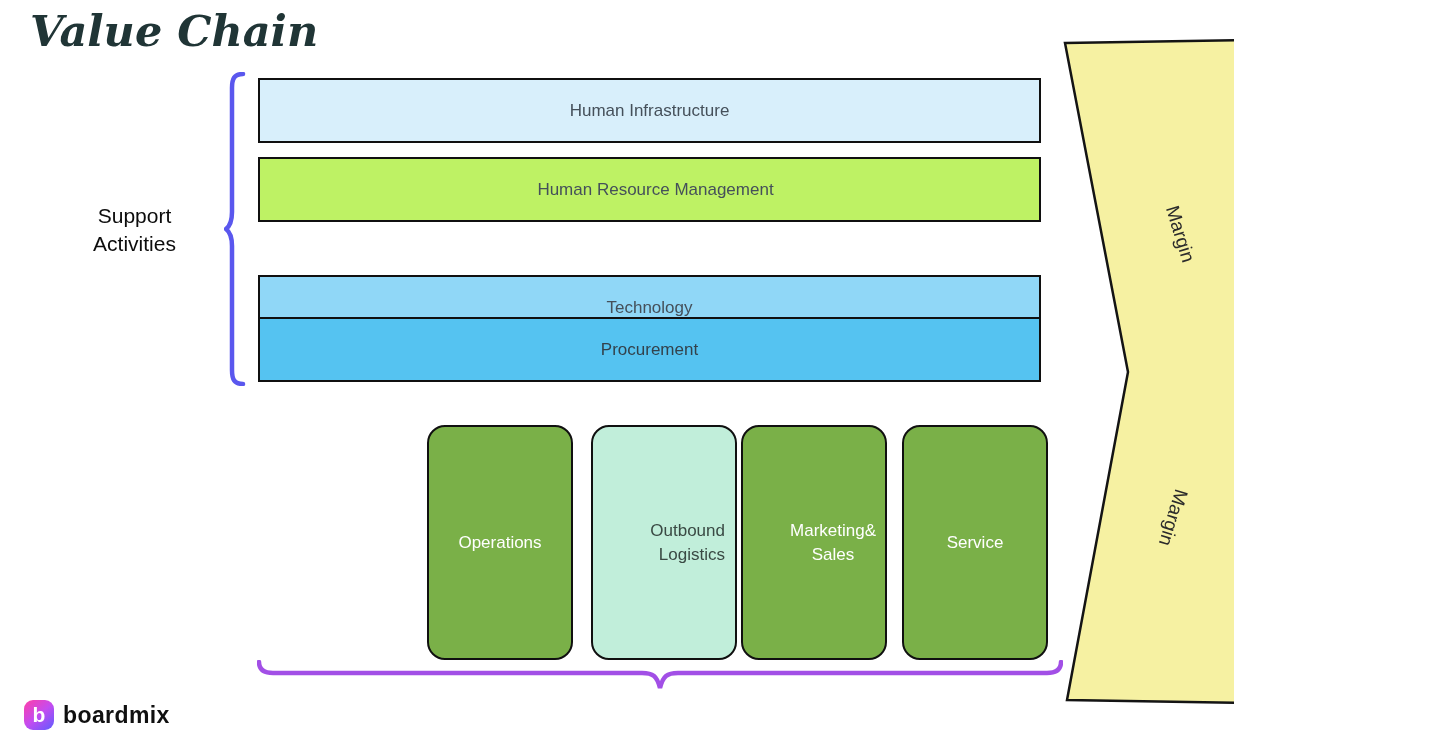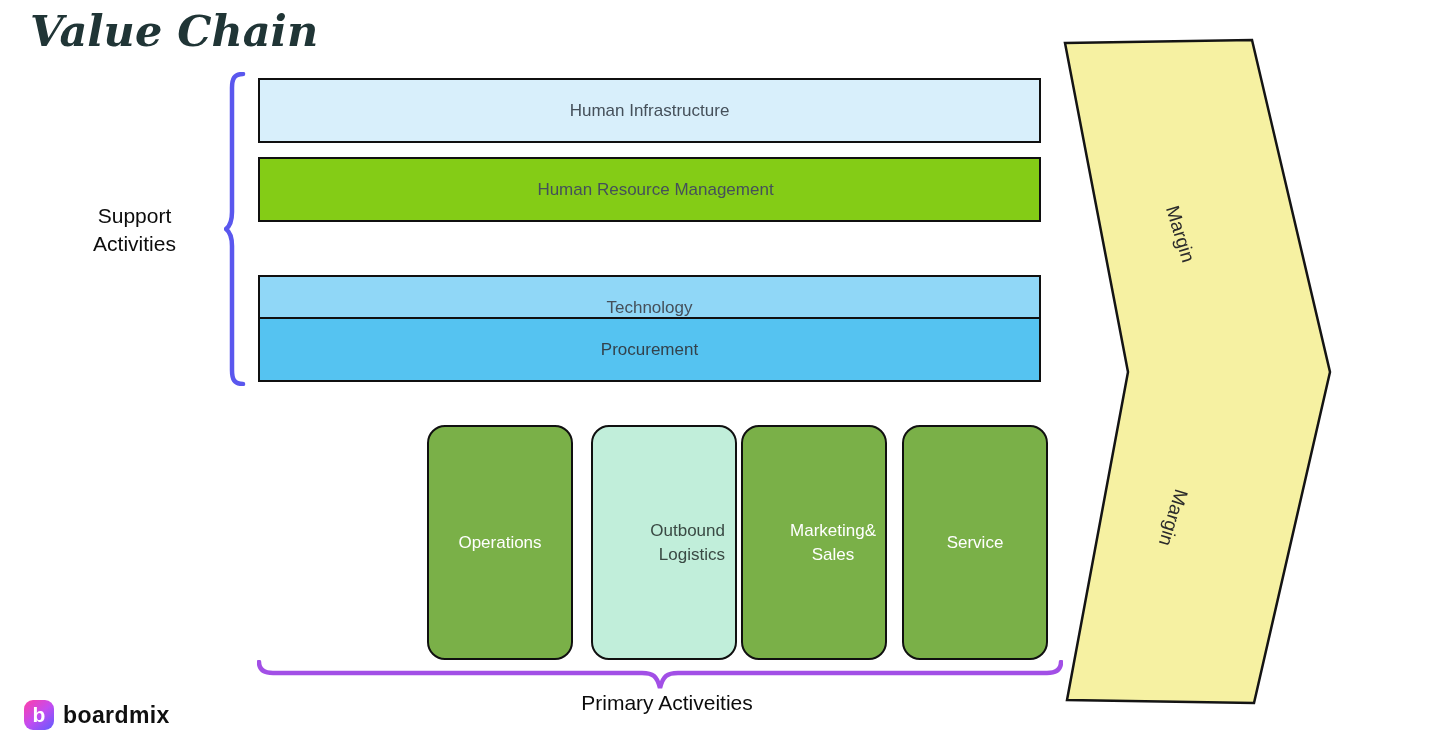--- a/index.html
+++ b/index.html
@@ -1,33 +1,33 @@
 <!DOCTYPE html>
 <html><head>
 <meta charset="utf-8">
 <style>
   *{margin:0;padding:0;box-sizing:border-box;}
   html,body{background:#ffffff;}
   .canvas{
-    position:relative;width:1440px;height:744px;background:#ffffff;
+    position:relative;width:1234px;height:744px;background:#ffffff;
     font-family:"Liberation Sans",sans-serif;overflow:hidden;
   }
   .title{
     position:absolute;left:30px;top:6px;
     font-family:"DejaVu Serif",serif;font-style:italic;font-weight:600;
     font-size:43px;color:#203536;
   }
   
   .bar{
     position:absolute;left:258px;width:783px;height:65px;
     border:2px solid #101010;display:flex;align-items:center;justify-content:center;
     font-size:17px;color:#45505a;
   }
   .bar1{top:78px;background:#d8effb;}
-  .bar2{top:157px;background:#84cc16;padding-left:12px;}
+  .bar2{top:157px;background:#bef264;padding-left:12px;}
   .bar3{top:237px;background:#90d7f7;margin-top:38px;}
   .bar4{top:317px;background:#55c3f1;color:#33424c;}
   .support-label{
     position:absolute;left:62px;top:202px;width:145px;text-align:center;
     font-size:21px;line-height:28px;color:#0c0c0c;font-weight:500;
   }
   .brace-left{position:absolute;left:224px;top:72px;}
   
   .pbox{
     position:absolute;top:425px;width:146px;height:235px;
@@ -102,21 +102,20 @@
   </div>
   <div class="pbox pb-green pb5">
     <span>Service</span>
   </div>
 
   <div class="brace-bottom">
     <svg width="806" height="32" viewBox="0 0 806 32" aria-hidden="true">
       <path d="M2 2 C2 10 7 13 16 13 L385 13 C396 13 400 16 403 28 C406 16 410 13 421 13 L790 13 C799 13 804 10 804 2" fill="none" stroke="#a24fe6" stroke-width="4.5" stroke-linecap="round"></path>
     </svg>
   </div>
-  <div class="primary-label">Primary Activeities</div>
 
   <div class="arrow">
     <svg width="270" height="668" viewBox="0 0 270 668" aria-hidden="true">
       <polygon points="3,5 190,2 268,334 192,665 5,662 66,334" fill="#f6f1a2" stroke="#141414" stroke-width="2.5"></polygon>
     </svg>
     <div class="margin-label margin-top">Margin</div>
     <div class="margin-label margin-bottom">Margin</div>
   </div>
 
   <div class="logo">

